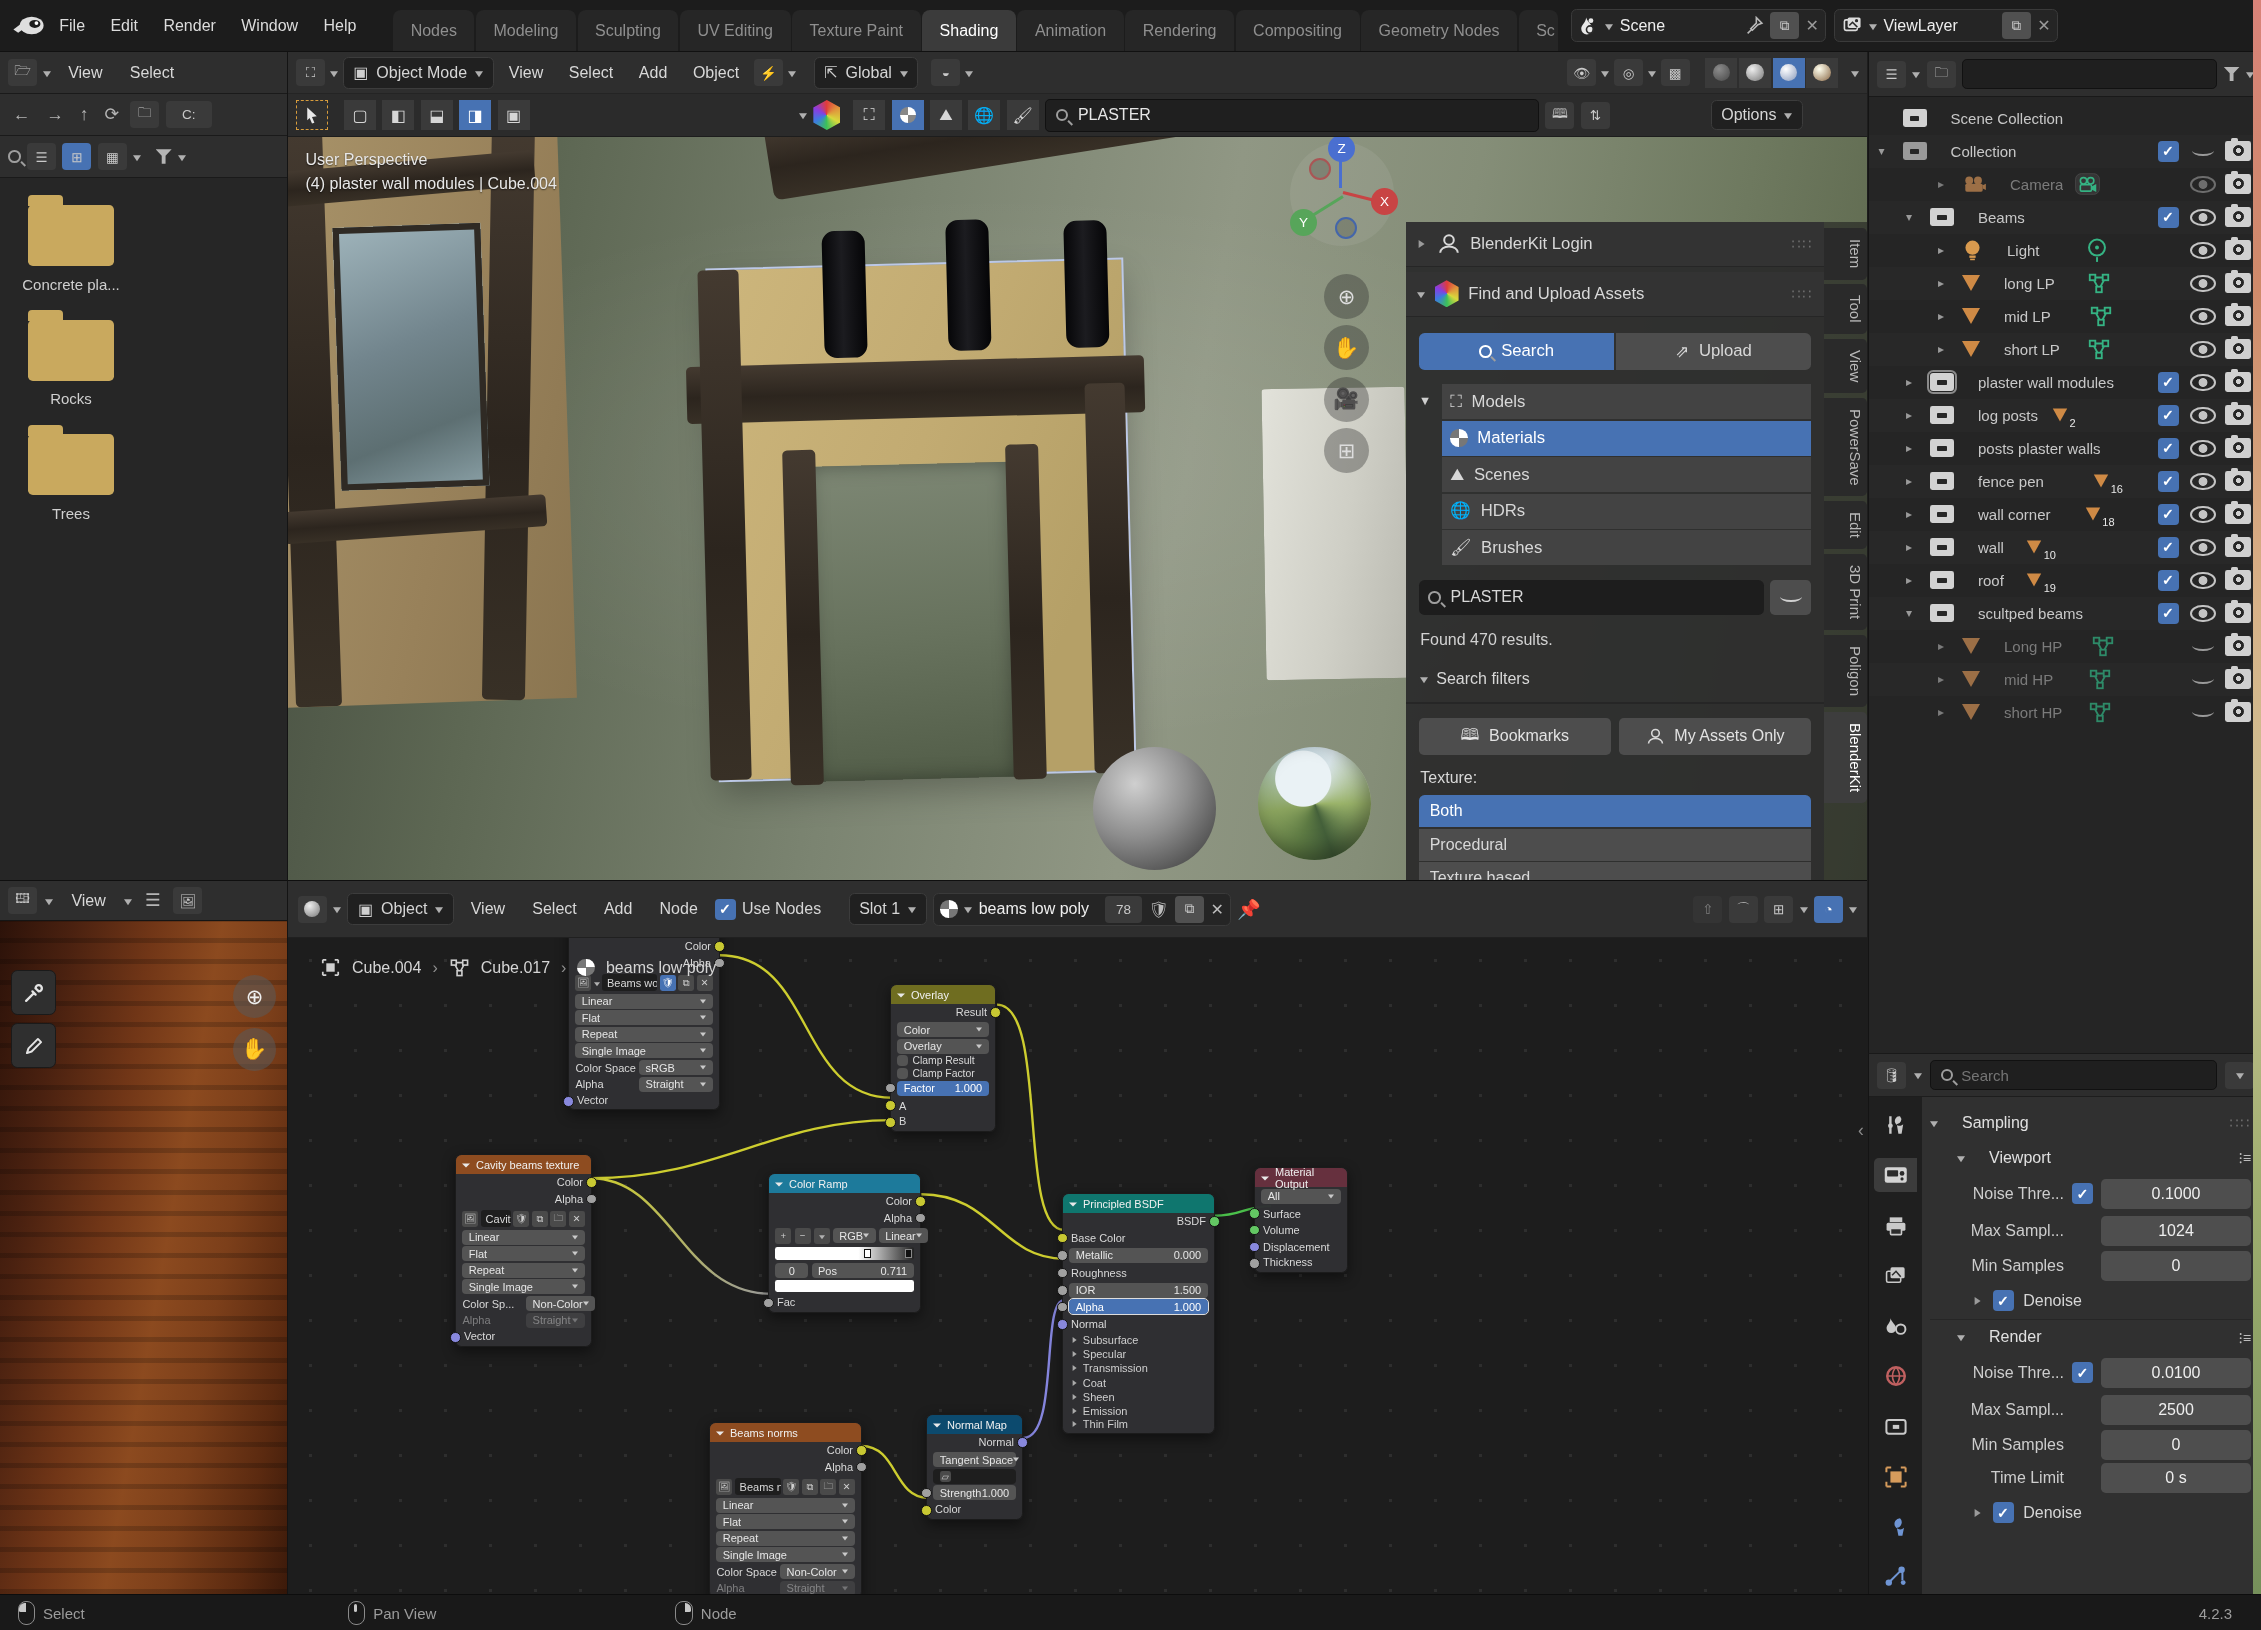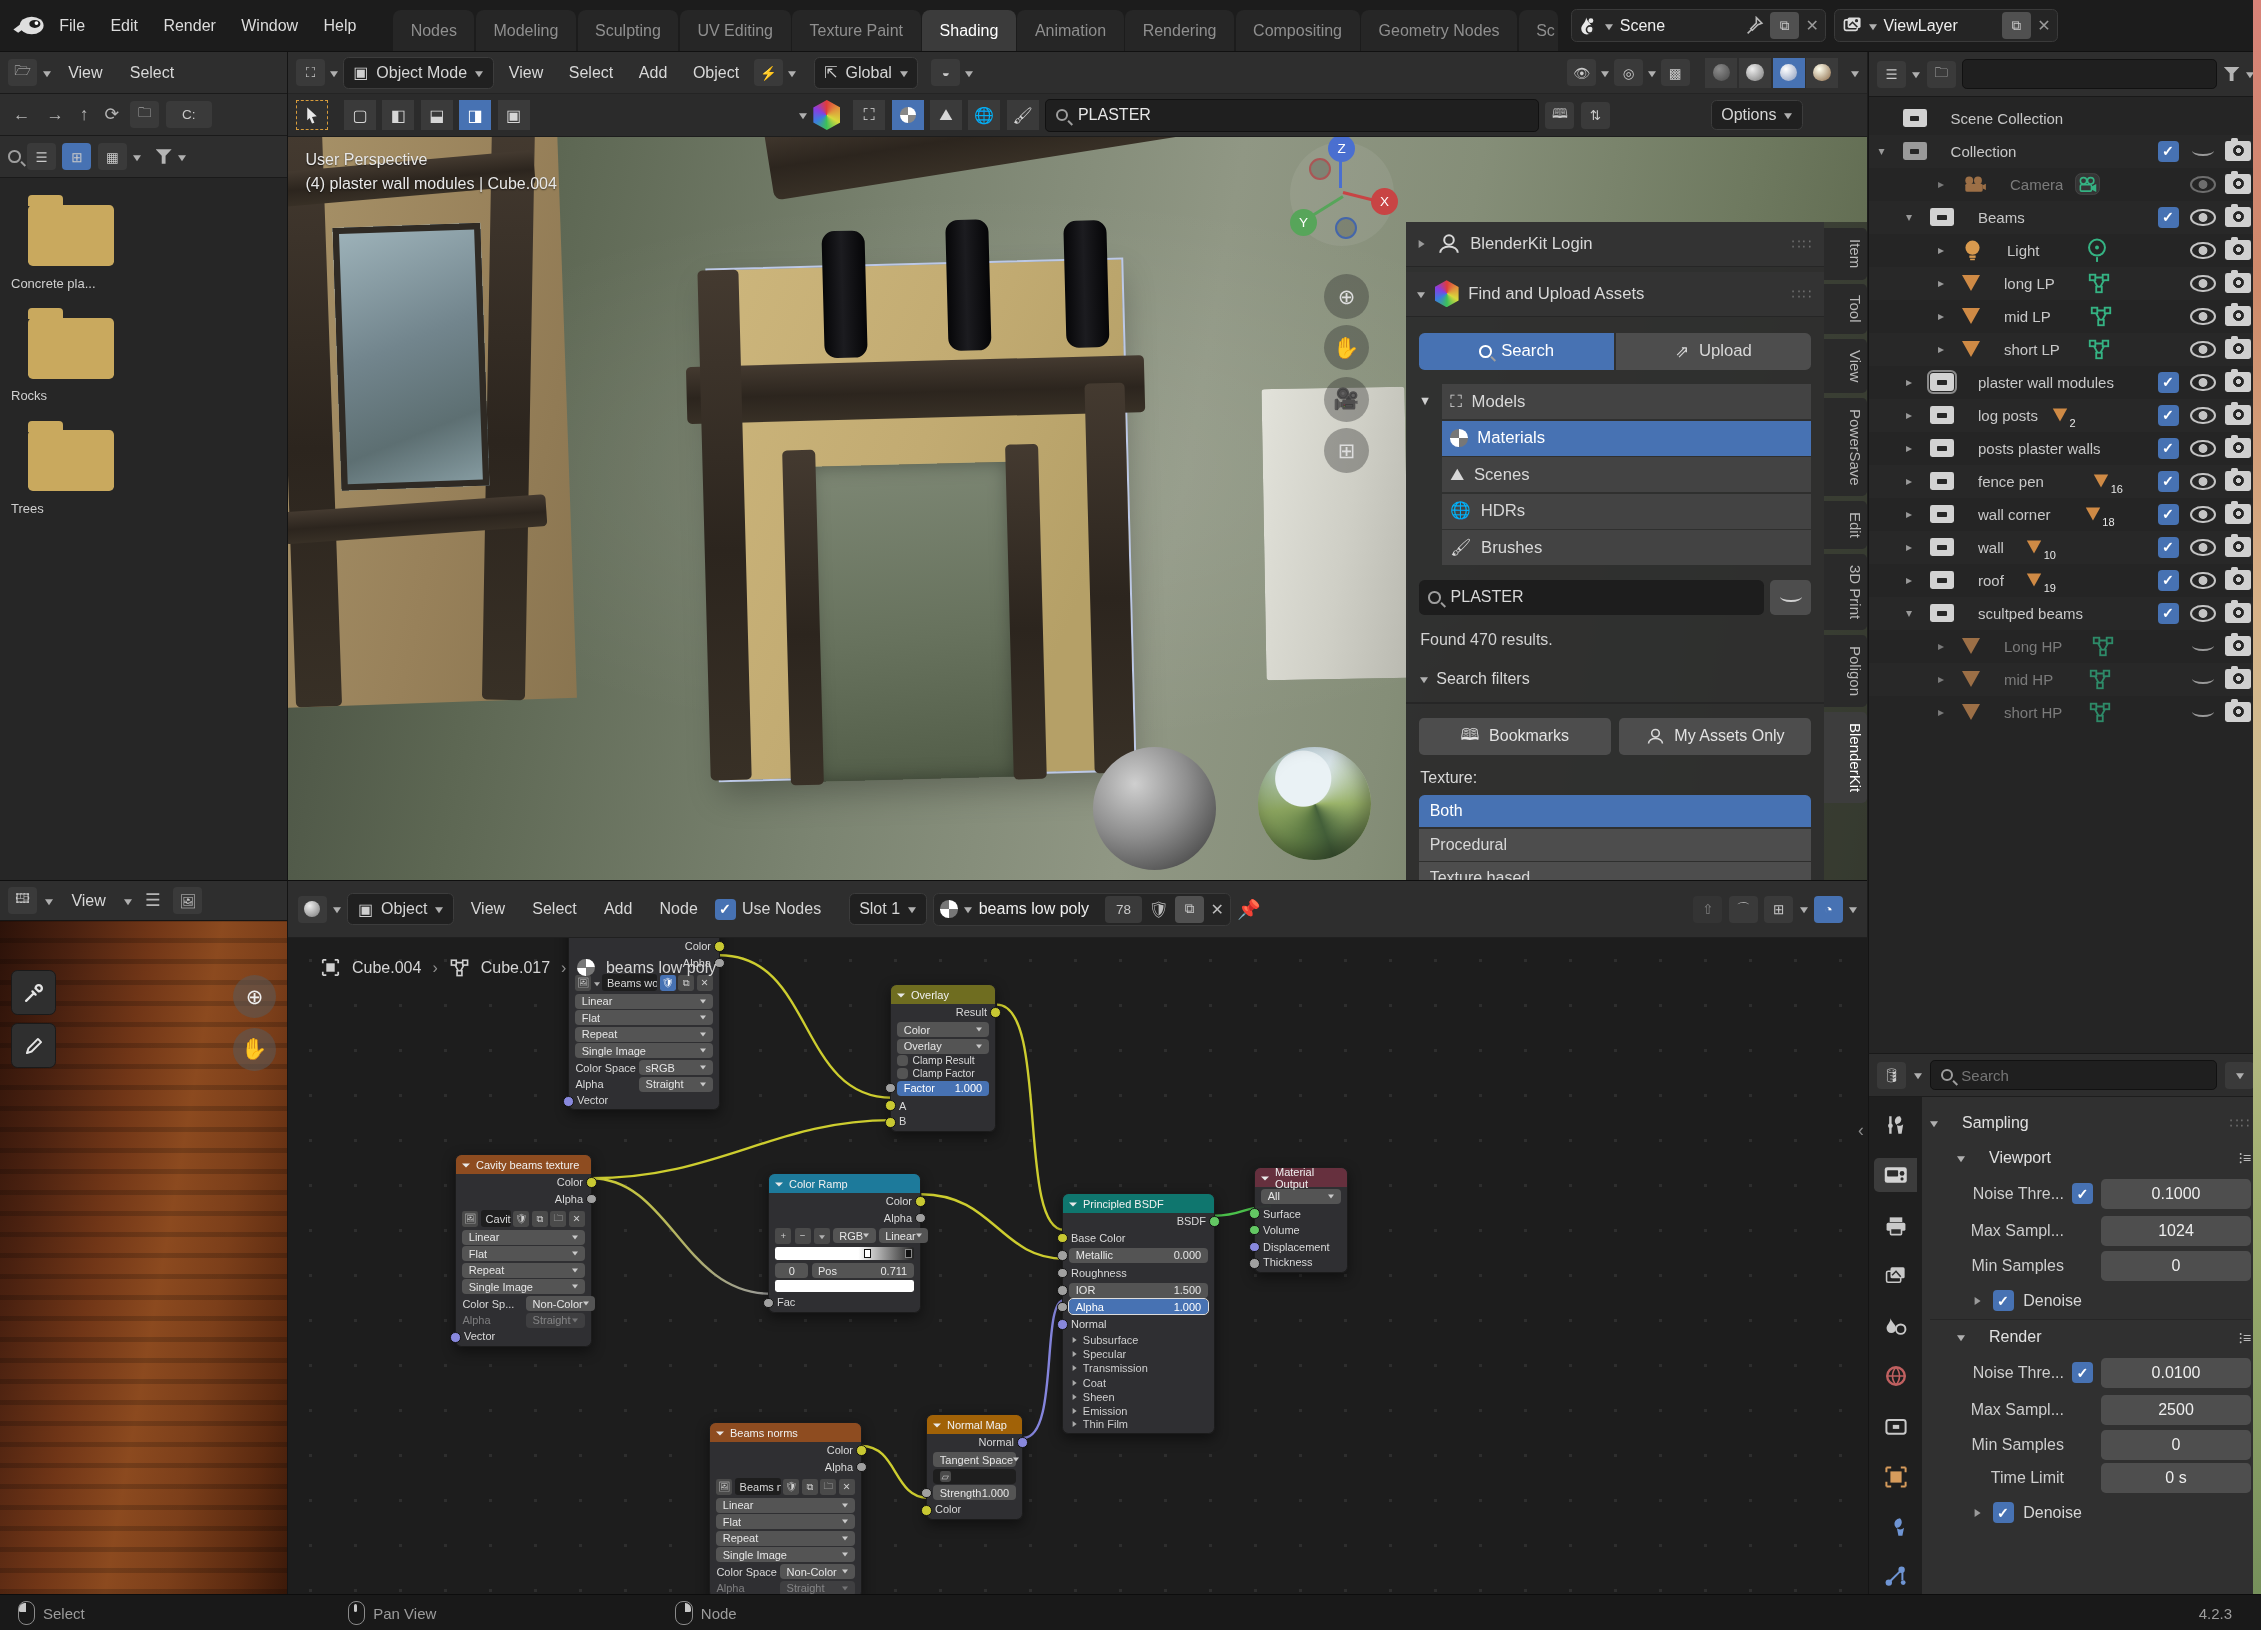--- a/index.html
+++ b/index.html
@@ -28,21 +28,21 @@
 .wtab{padding:0 17.5px;height:41px;display:flex;align-items:center;font-size:16px;color:#8f8f8f;border-radius:8px 8px 0 0;background:#262626;margin-right:1.6px}
 .wtab.active{background:#3b3b3b;color:#fff}
 .idbox{background:#252525;border:0.8px solid #3a3a3a;border-radius:5.6px;height:33px;display:flex;align-items:center;padding:0 6.4px;gap:6.4px}
 
 #fb{left:0;top:52px;width:288px;height:828px;background:#262626;border-right:0.8px solid #141414}
 #fb .hrow{height:42px;background:#2e2e2e;border-bottom:0.8px solid #1a1a1a;display:flex;align-items:center;padding:0 8px;gap:6.4px}
 .navg{color:#b5b5b5;font-size:17.5px;padding:0 4.8px}
 .smbtn{width:29px;height:27px;background:#3a3a3a;border-radius:4px;display:flex;align-items:center;justify-content:center;color:#c9c9c9;font-size:13.5px}
 .folder{width:86px;height:61px;background:#c9a95e;border-radius:4.8px;position:relative;margin:0 auto}
 .folder::before{content:"";position:absolute;top:-9.6px;left:0;width:35px;height:11px;background:#c9a95e;border-radius:4px 4px 0 0}
-.fcell{width:120px;text-align:left;font-size:13px;color:#cfcfcf;margin:27px 0 0 11px}
+.fcell{width:120px;text-align:center;font-size:15px;color:#cfcfcf;margin:27px 0 0 11px}
 .fcell .lbl{margin-top:9.6px;white-space:nowrap;overflow:hidden}
 
 #imed{left:0;top:880px;width:288px;height:714px;background:#1b1b1b;border-right:0.8px solid #141414;border-top:0.8px solid #0f0f0f}
 #imed .hrow{height:40px;background:#2e2e2e;display:flex;align-items:center;gap:8px;padding:0 8px;border-bottom:0.8px solid #151515}
 #tex{position:absolute;left:0;top:40px;right:0;bottom:0;background:
  repeating-linear-gradient(0deg,rgba(0,0,0,.18) 0 4.8px,transparent 4.8px 21px),
  linear-gradient(100deg,#2c1209 0%,#4a2110 18%,#713617 38%,#8c4a1f 55%,#7c3f1a 70%,#5b2a10 88%,#3c1a0a 100%)}
 .toolb{width:45px;height:45px;background:#2f2f2f;border:0.8px solid #1a1a1a;border-radius:6.4px;display:flex;align-items:center;justify-content:center;margin-bottom:8px}
 .fcirc{width:43px;height:43px;border-radius:50%;background:rgba(90,90,90,.55);display:flex;align-items:center;justify-content:center;color:#eee;font-size:21px;margin-bottom:9.6px}
 
@@ -1439,21 +1439,21 @@
         <span class="lab">Alpha</span>
         <div class="nf">
           <span>Straight</span>
           <span class="cvd"></span>
         </div>
       </div>
 
   </div>
 
   <div class="node" style="left:638px;top:533px;width:97px">
-    <div class="nhead" style="background:#a16207">
+    <div class="nhead" style="background:#0c4a6e">
         <span class="cvd"></span>
         <span>Normal Map</span>
       </div>
     <div class="nout">
         <span>Normal</span>
         <span class="sk sko spu"></span>
       </div>
     <div class="nf">
         <span>Tangent Space</span>
         <span class="cvd"></span>

